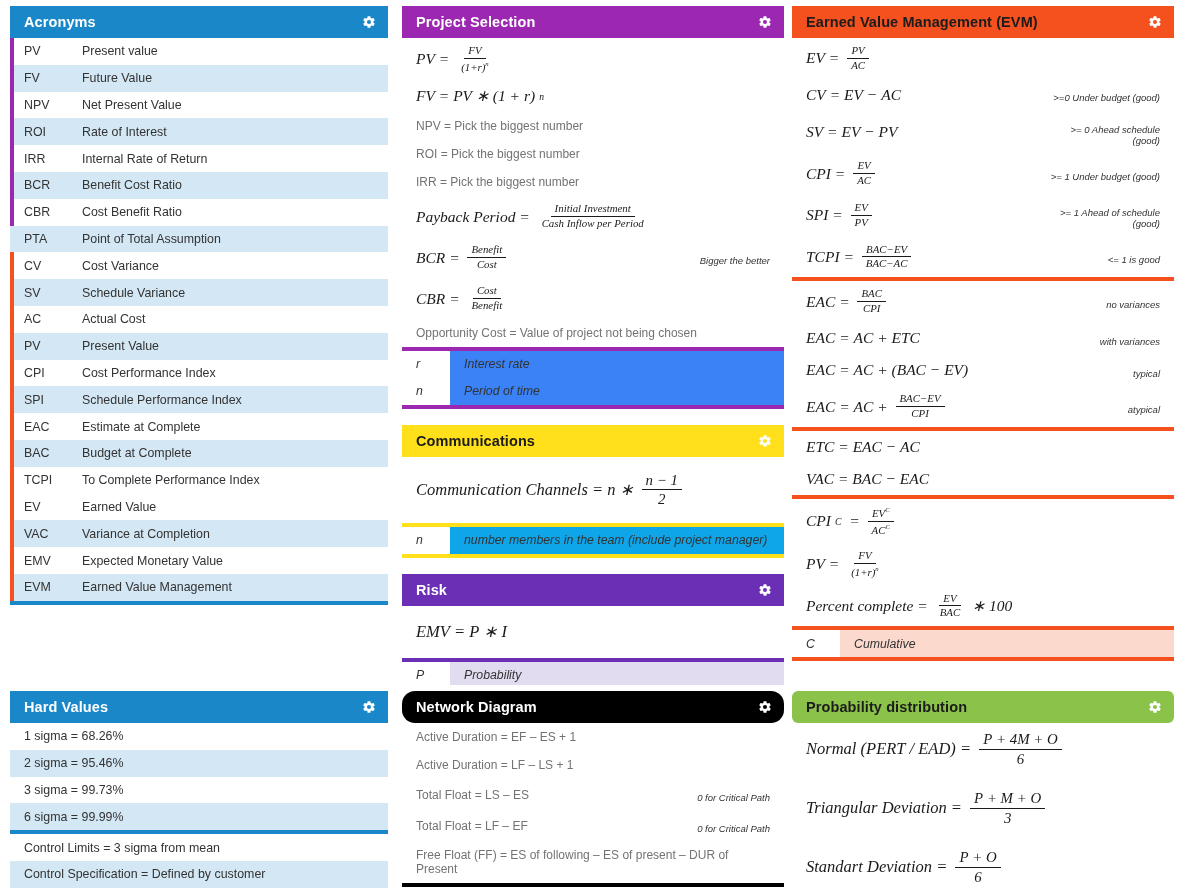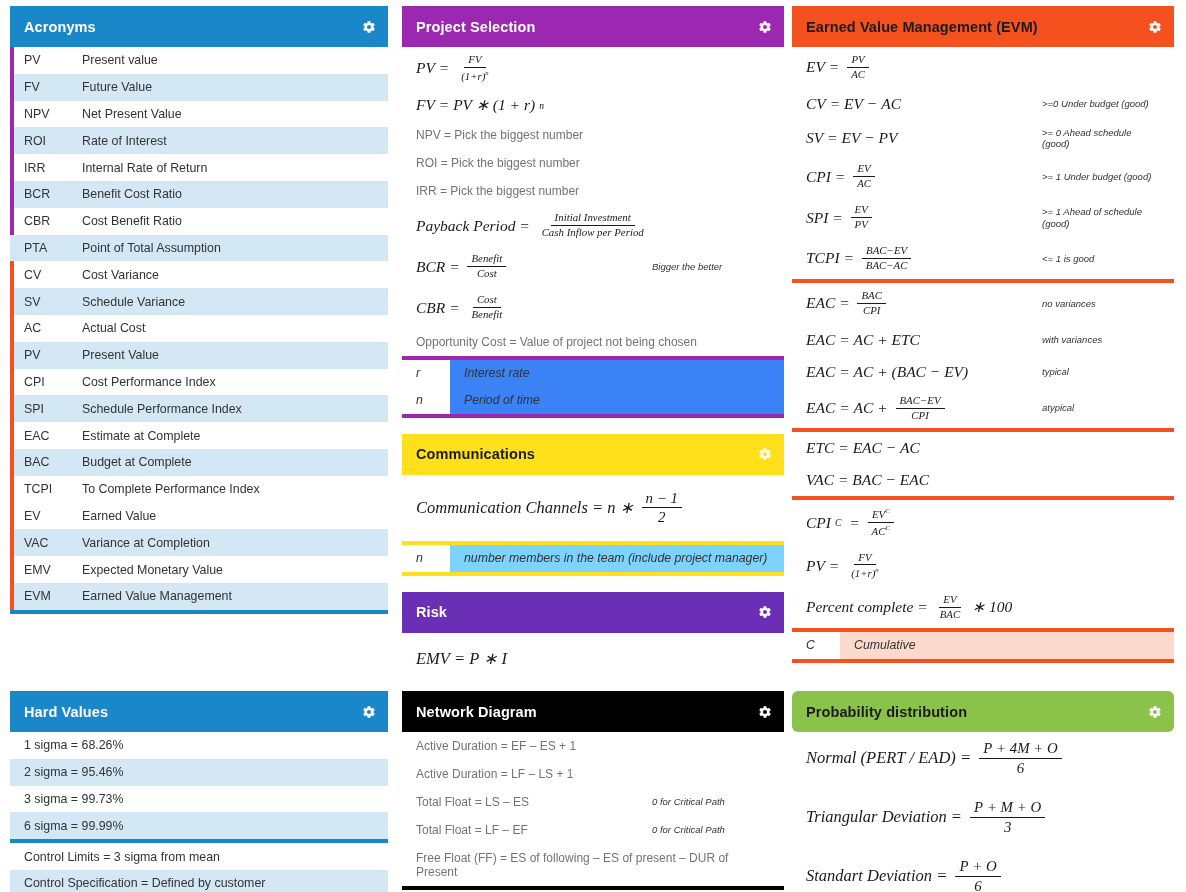--- a/index.html
+++ b/index.html
@@ -16,35 +16,35 @@
     grid-template-columns: 398px 390px 398px;
     grid-template-rows: 685px 207px;
   }
   .col { padding: 6px 10px 0 10px; overflow: hidden; }
   .col.mid { padding-left: 4px; padding-right: 4px; }
   .col.right { padding-left: 4px; padding-right: 12px; }
 
   
   .card { margin-bottom: 16px; }
   .card-head {
-    height: 41px;
+    height: 32px;
     display: flex; align-items: center; justify-content: space-between;
     padding: 0 12px 0 14px;
     font-size: 14.5px; font-weight: bold; letter-spacing: .1px;
   }
   .card-head .title { white-space: nowrap; }
   .gear { width: 14px; height: 14px; flex: 0 0 auto; display:block; }
 
   
   .h-blue   { background:#1a87c8; color:#ffffff; }
   .h-purple { background:#9c27b0; color:#ffffff; }
   .h-orange { background:#f4511e; color:#1c1c1c; }
   .h-yellow { background:#ffe01b; color:#1c1c1c; }
   .h-violet { background:#6a2fb5; color:#ffffff; }
-  .h-black  { background:#000000; color:#ffffff; }
+  .h-black  { background:#000000; color:#ffffff;border-radius:13px; }
   .h-green  { background:#8bc34a; color:#1c1c1c;border-radius:6px; }
 
   
   .rows { width: 100%; }
   .row {
     position: relative;
     display: flex; align-items: center;
     font-size: 12.4px; color: #333;
     min-height: 26.8px;
     padding: 4px 10px 4px 14px;
@@ -72,24 +72,25 @@
   .frow {
     position: relative;
     display: flex; align-items: center; justify-content: space-between;
     padding: 7px 14px 7px 14px;
     min-height: 27px;
     gap: 8px;
   }
   .frow .f { flex: 1 1 auto; }
   .frow.center .f { }
   .frow .note {
-    flex: 0 0 118px; text-align: left;
+    flex: 0 0 118px; text-align: right;
     font-size: 9.5px; font-style: italic; color: #333;
     font-family: "Liberation Sans", sans-serif;
     line-height: 1.18;
+    margin-top: 6px;
   }
   .math {
     font-family: Liberation Serif, serif;
     font-style: italic;
     font-size: 15.5px; color: #1a1a1a;
     display: inline-flex; align-items: center; gap: 4px;
     white-space: nowrap;
   }
   .math.big { font-size: 16.5px; }
   .plain {
@@ -107,21 +108,21 @@
 
   
   .legend { width: 100%; }
   .lrow { display: flex; align-items: center; min-height: 27px; font-size: 12.3px;
           font-style: italic; color:#333; }
   .lrow .lk { flex: 0 0 48px; padding-left: 14px; background:#ffffff; align-self: stretch;
               display:flex; align-items:center; }
   .lrow .lv { flex: 1 1 auto; padding-left: 14px; align-self: stretch;
               display:flex; align-items:center; }
   .lg-pink .lv  { background:#3b82f6; }
-  .lg-cream .lv { background:#7dd3fc; }
+  .lg-cream .lv { background:#0ea5e9; }
   .lg-lav .lv   { background:#e2dcf0; }
   .lg-peach .lv { background:#fbdacd; }
 </style>
 </head>
 <body>
 
 <div class="board">
 
   <div class="col left">
     <div class="card">

